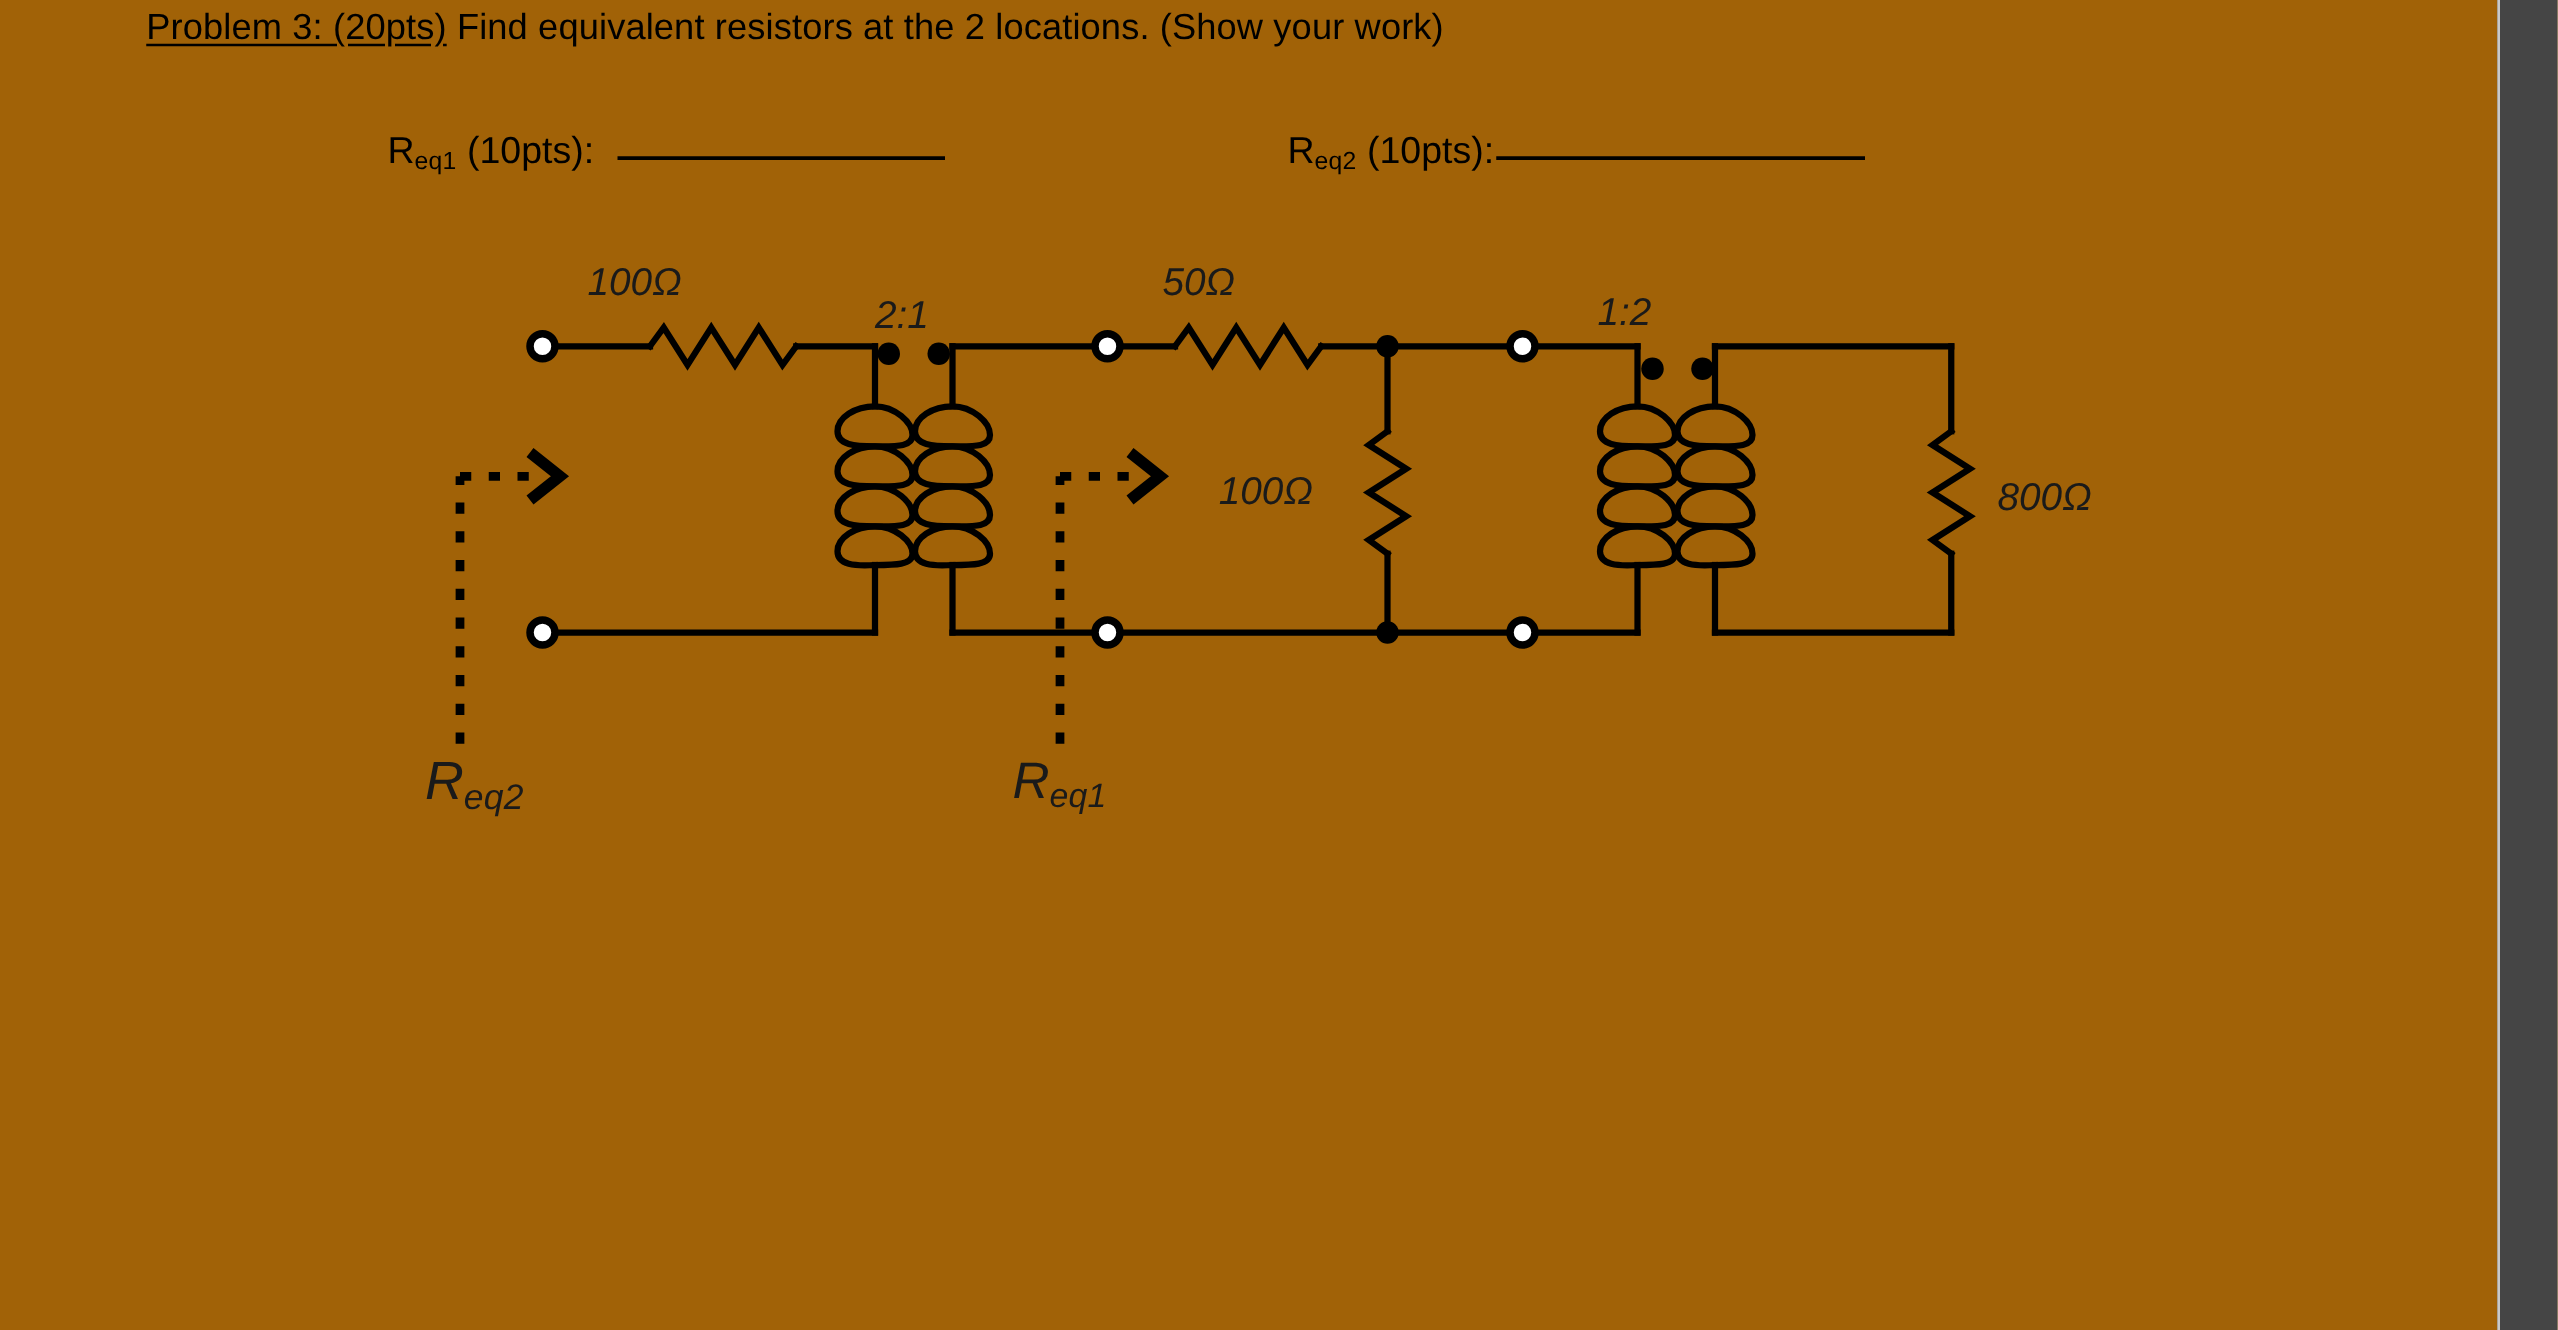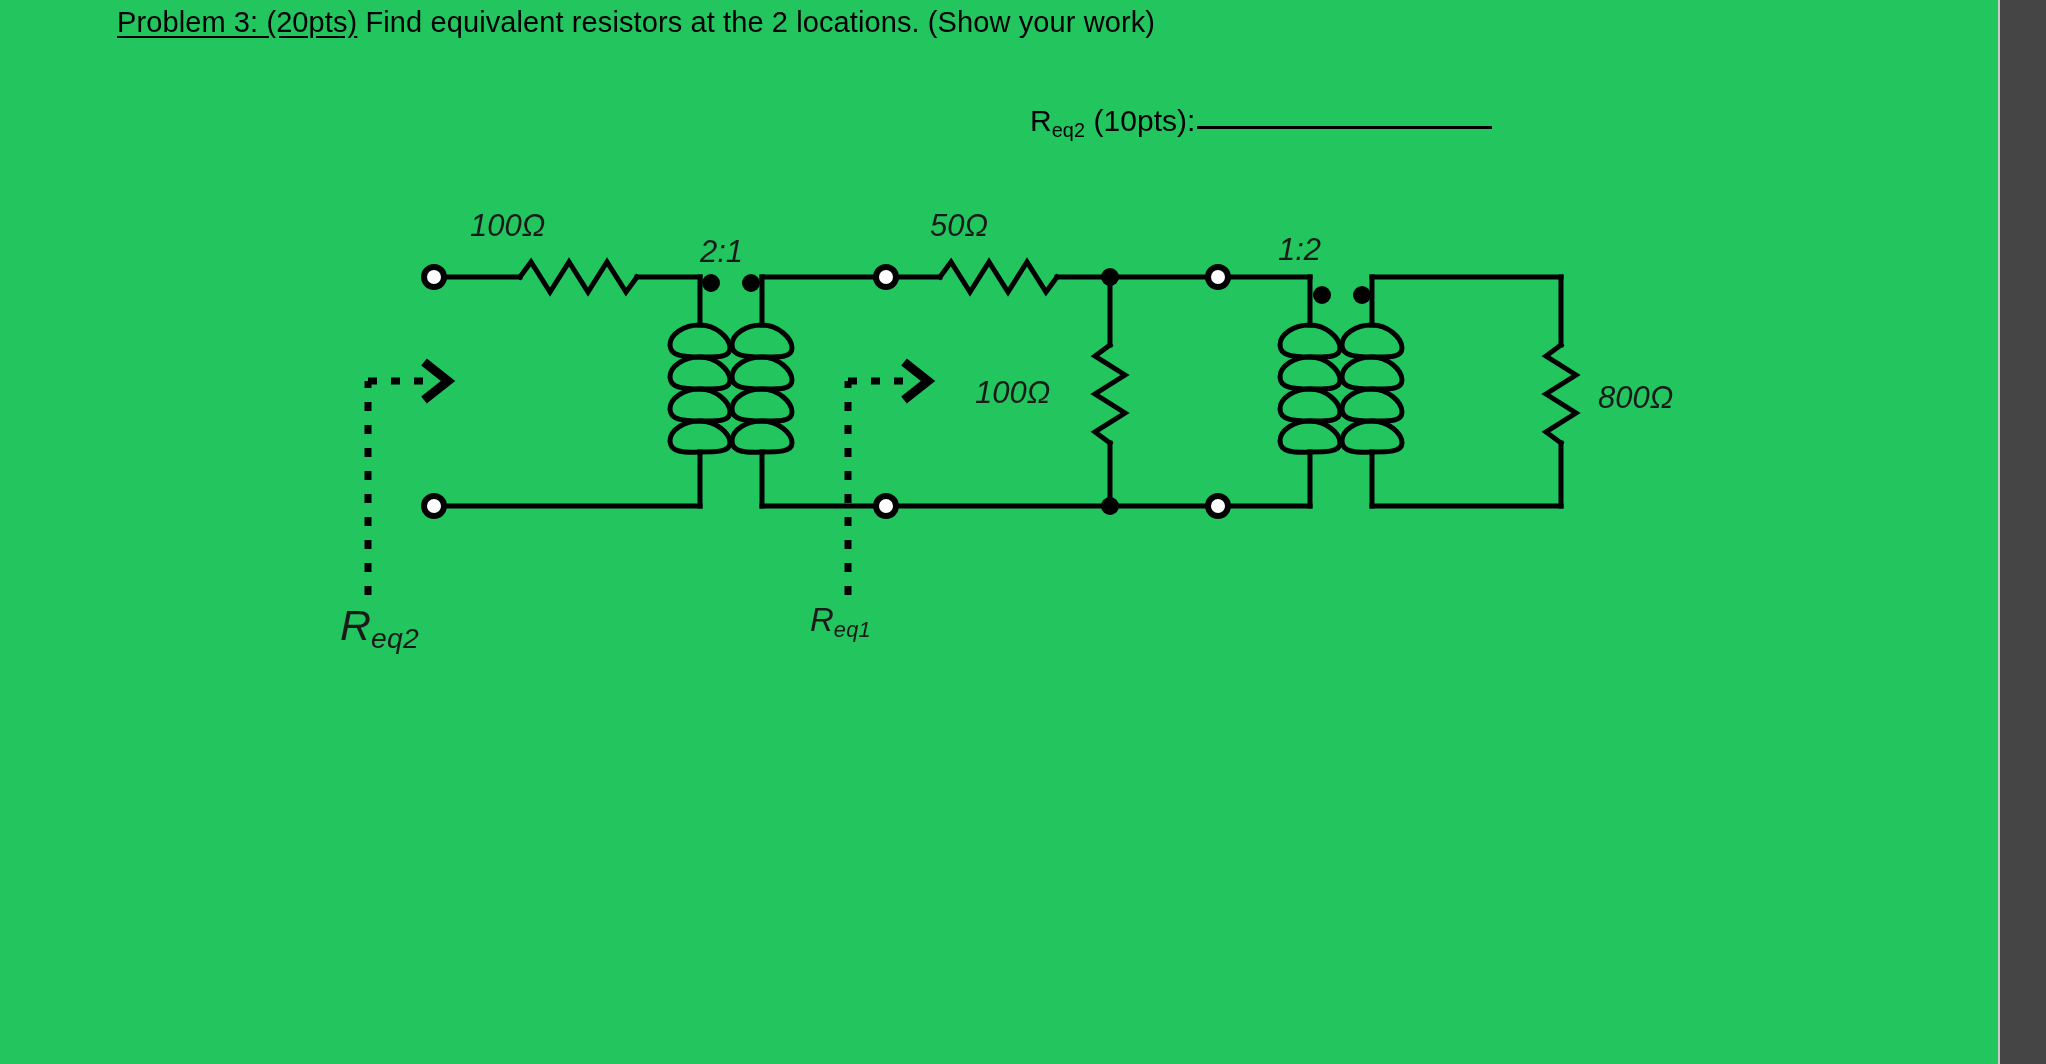--- a/index.html
+++ b/index.html
@@ -6,21 +6,21 @@
   body{
     width:2046px;height:1064px;
     background:#ffffff;
     font-family:"Liberation Sans", sans-serif;
     overflow:hidden;
     position:relative;
   }
   #page{
     position:absolute;left:0;top:0;
     width:1998px;height:1064px;
-    background:#22c55e;
+    background:#a16207;
     overflow:hidden;
   }
   #right-strip{
     position:absolute;left:1998px;top:0;
     width:48px;height:1064px;
     background:#454545;
     border-left:2px solid #c9c9c9;
   }
 
   
@@ -50,31 +50,34 @@
   .clabel{
     position:absolute;font-size:31px;color:#1a1a1a;white-space:nowrap;
   }
   #lbl-100a{ left:470px; top:208px; }
   #lbl-21  { left:700px; top:234px; }
   #lbl-50  { left:930px; top:208px;text-align:right; }
   #lbl-100b{ left:975px; top:375px; }
   #lbl-12  { left:1278px; top:232px; }
   #lbl-800 { left:1598px; top:380px; }
   #lbl-req2{ left:340px; top:601px; font-size:43px; }
-  #lbl-req1{ left:810px; top:601px; font-size:33px; }
+  #lbl-req1{ left:810px; top:601px; font-size:41px; }
 </style>
 </head>
 <body>
 
 <div id="page">
 
   <div id="heading">
     <span class="ul">Problem 3: (20pts)</span><span> Find equivalent resistors at the 2 locations. (Show your work)</span>
   </div>
 
+  <div class="ansline" id="ans1">
+    <span>R</span><span class="sub">eq1</span><span> (10pts): </span><span class="blank"></span>
+  </div>
 
   <div class="ansline" id="ans2">
     <span>R</span><span class="sub">eq2</span><span> (10pts):</span><span class="blank"></span>
   </div>
 
   <div id="circuit">
 
     <svg width="1998" height="700" viewBox="0 0 1998 700" xmlns="http://www.w3.org/2000/svg">
       <g fill="none" stroke="#000000" stroke-width="5" stroke-linecap="square" stroke-linejoin="miter">
 

